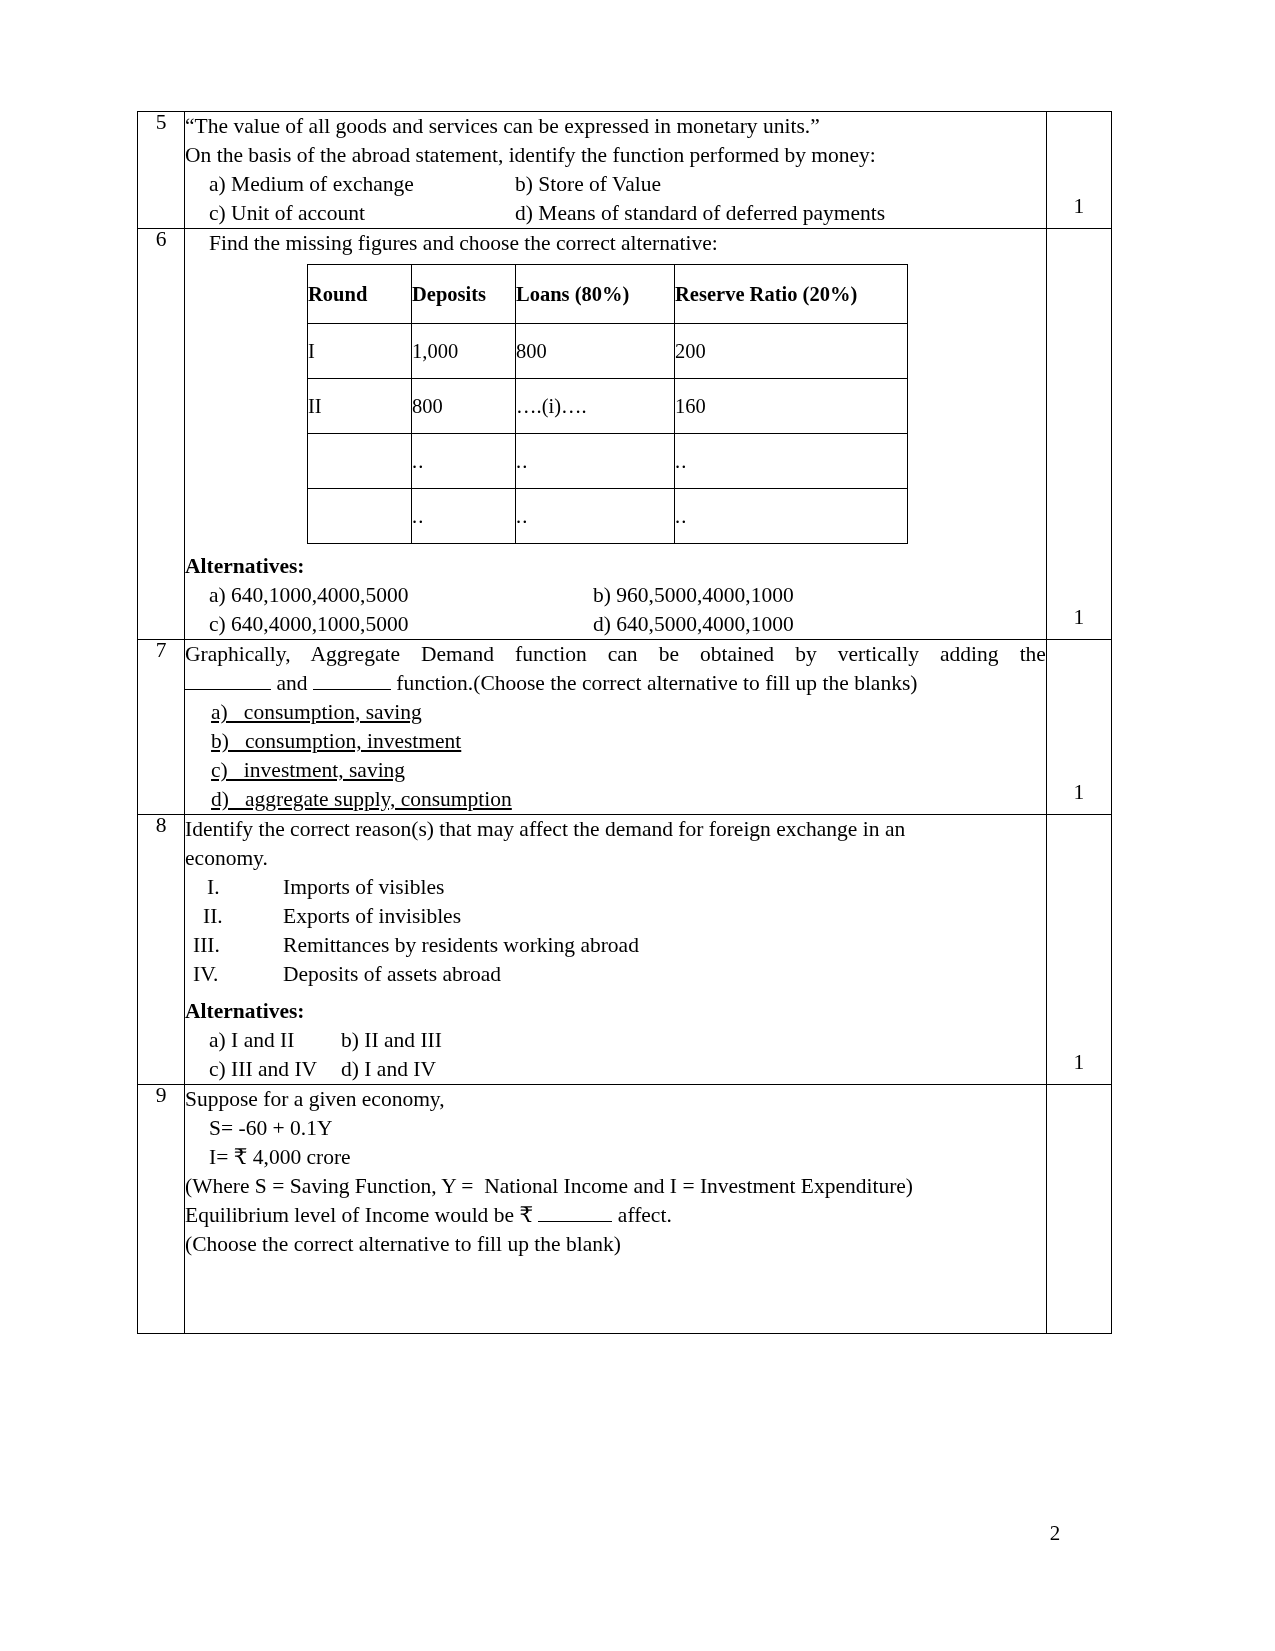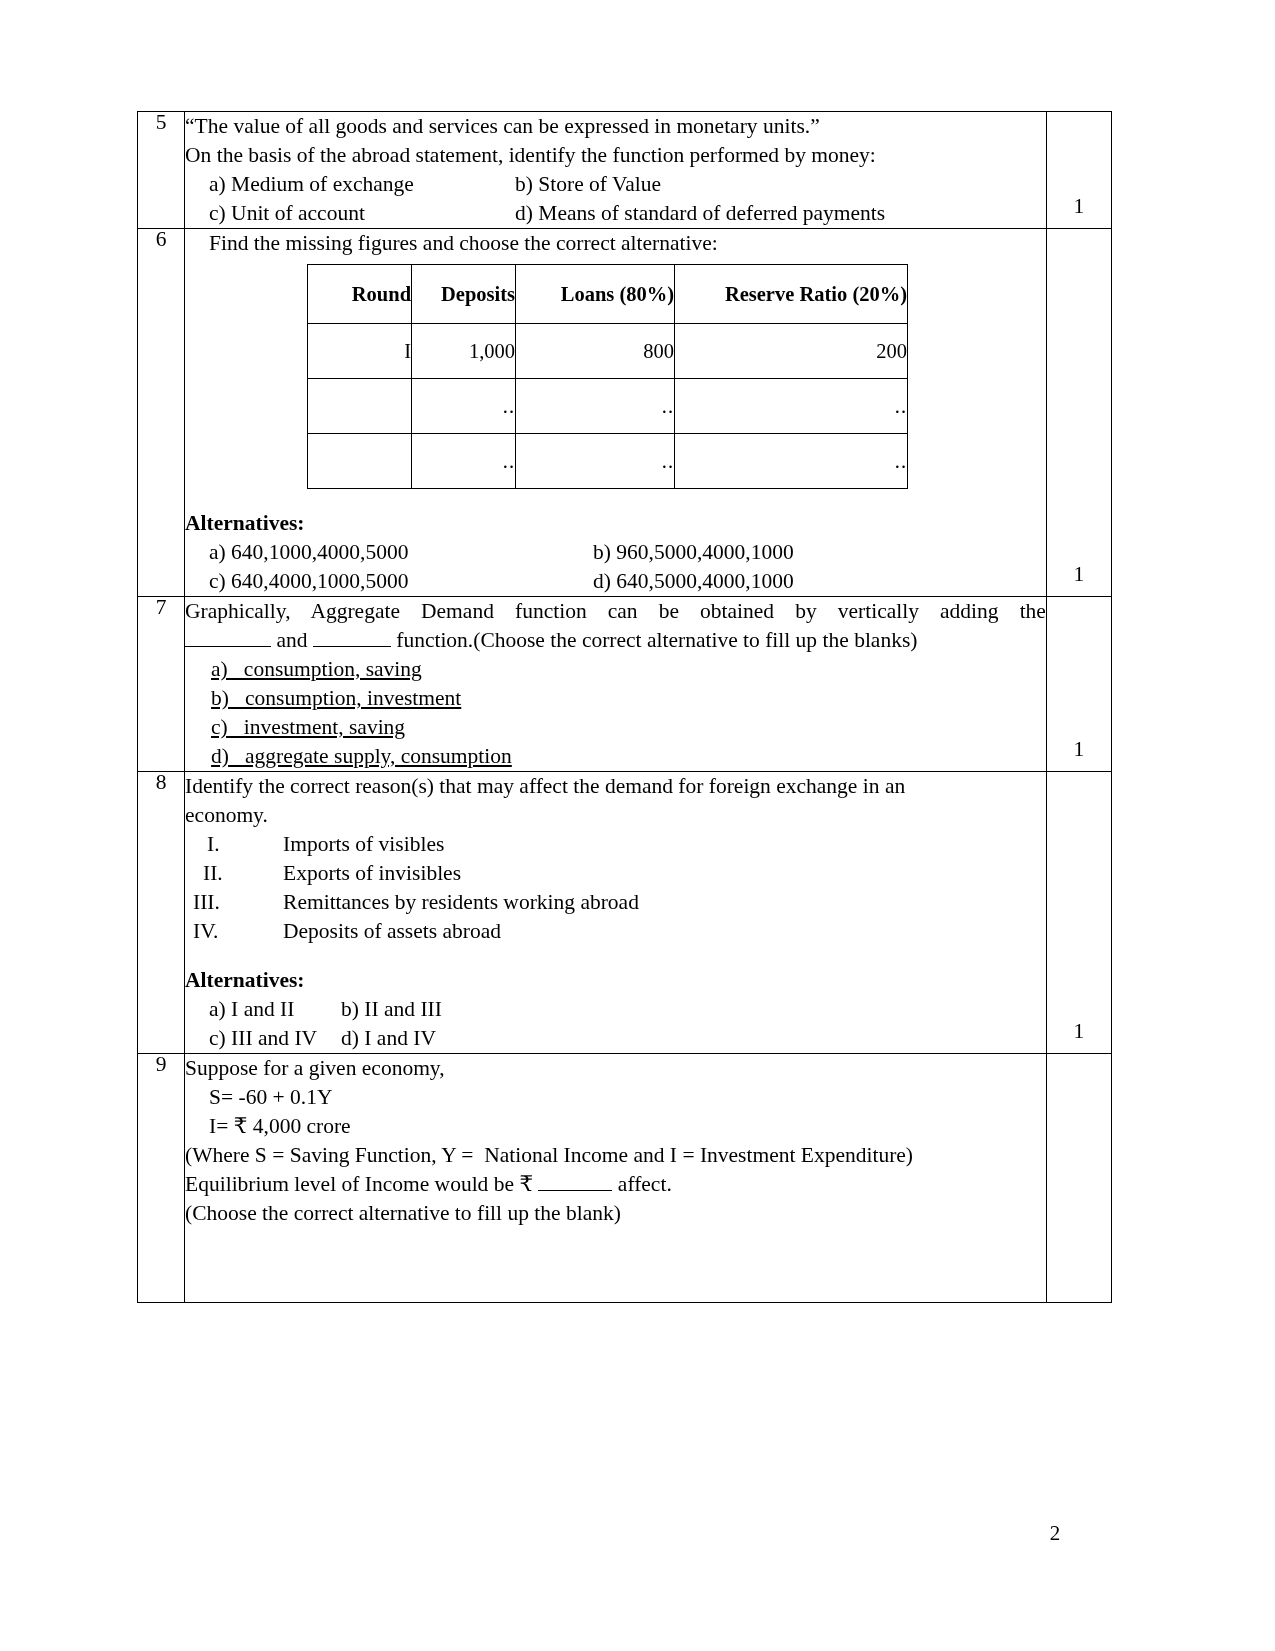--- a/index.html
+++ b/index.html
@@ -91,40 +91,40 @@
 
   
   .mtable {
     border-collapse: collapse;
     table-layout: fixed;
     margin: 6px 0 0 122px;
     width: 600px;
   }
   .mtable td, .mtable th {
     border: 1.4px solid #000000;
-    text-align: right;
+    text-align: left;
     font-size: 20.5px;
     padding: 0;
     height: 54px;
     vertical-align: middle;
     font-weight: normal;
   }
   .mtable thead th {
     font-weight: bold;
     height: 58px;
     font-size: 20.5px;
   }
   .mc-round   { width: 104px; }
   .mc-dep     { width: 104px; }
   .mc-loan    { width: 159px; }
   .mc-res     { width: 233px; }
   .cell-dots  { font-weight: bold; }
   .dotdot     { font-size: 20px; letter-spacing: 1px; }
 
-  .alts-label { display:block; font-weight: bold; margin-top: 20px; }
+  .alts-label { display:block; font-weight: bold; margin-top: 8px; }
 
   
   .blank {
     display: inline-block;
     border-bottom: 1.4px solid #000;
     vertical-align: baseline;
   }
   .blank-w1 { width: 86px; }
   .blank-w2 { width: 78px; }
   .blank-w3 { width: 74px; }
@@ -192,20 +192,26 @@
               </tr>
             </thead>
             <tbody>
               <tr>
                 <td>I</td>
                 <td>1,000</td>
                 <td>800</td>
                 <td>200</td>
               </tr>
               <tr>
+                <td>II</td>
+                <td>800</td>
+                <td class="cell-dots">….(i)….</td>
+                <td>160</td>
+              </tr>
+              <tr>
                 <td></td>
                 <td class="dotdot">..</td>
                 <td class="dotdot">..</td>
                 <td class="dotdot">..</td>
               </tr>
               <tr>
                 <td></td>
                 <td class="dotdot">..</td>
                 <td class="dotdot">..</td>
                 <td class="dotdot">..</td>

